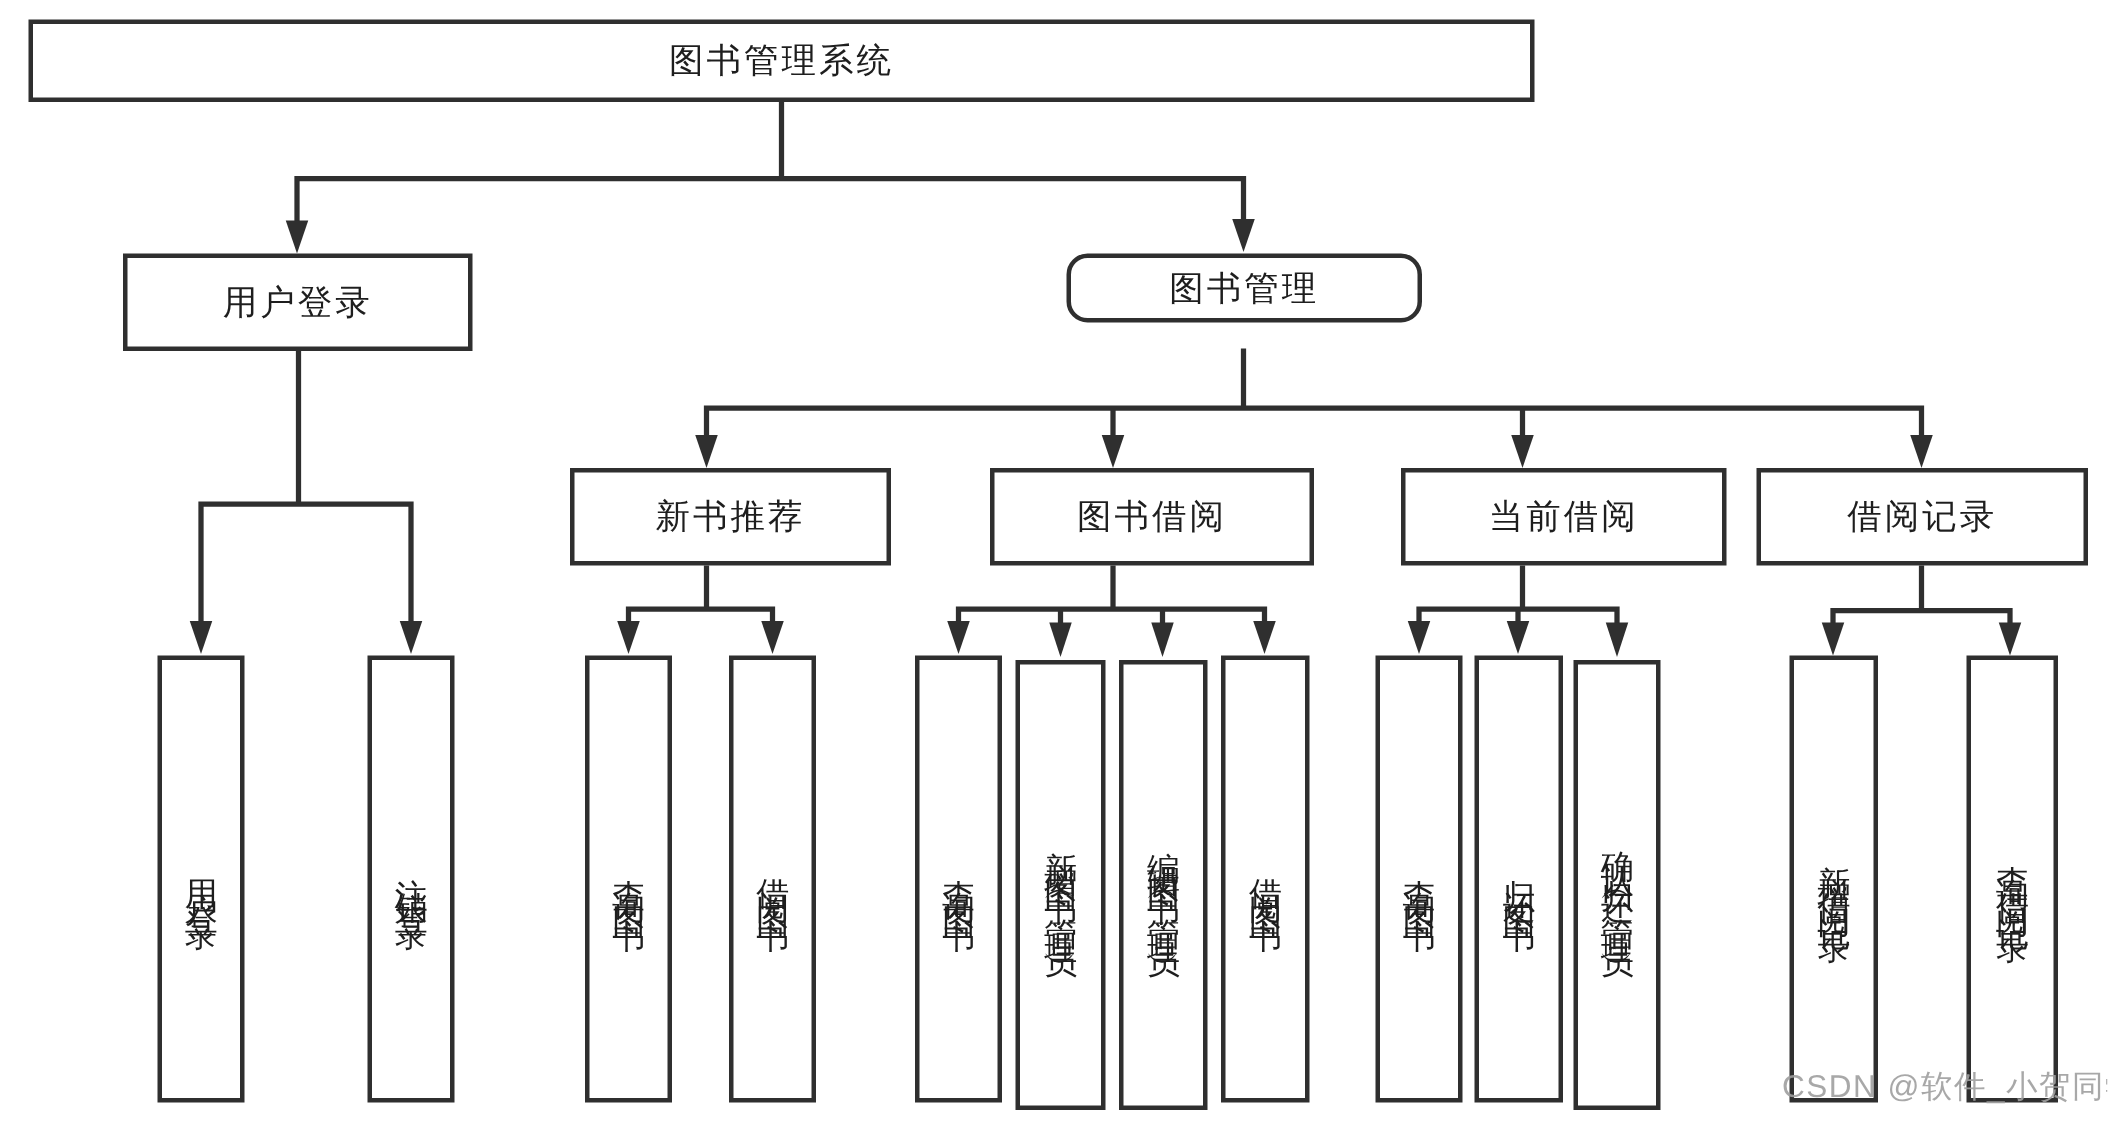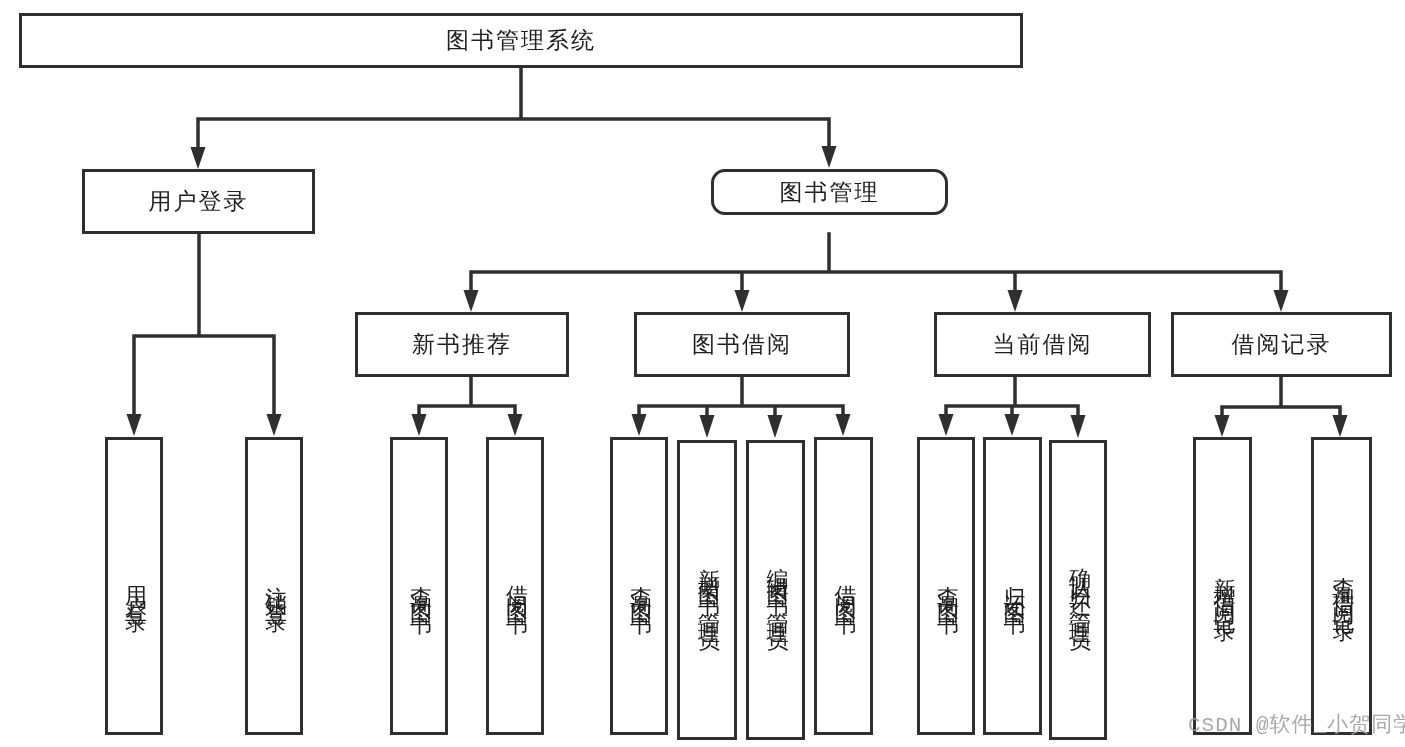--- a/index.html
+++ b/index.html
@@ -5,21 +5,21 @@
   html, body {
     margin: 0;
     padding: 0;
     background: #ffffff;
   }
   .canvas {
     position: relative;
     width: 1405px;
     height: 747px;
     background: #ffffff;
-    font-family: Liberation Mono, monospace;
+    font-family: Liberation Sans, sans-serif;
     overflow: hidden;
     text-align: center;
   }
   .connector-svg {
     position: absolute;
     left: 0;
     top: 0;
     width: 1405px;
     height: 747px;
     z-index: 1;
@@ -114,24 +114,24 @@
     <span>图书管理系统</span>
   </div>
 
   <div class="node h-node" style="left:82px; top:169px; width:233px; height:65px;">
     <span>用户登录</span>
   </div>
   <div class="node h-node" style="left:711px; top:169px; width:237px; height:46px;border-radius:14px;">
     <span>图书管理</span>
   </div>
 
-  <div class="node h-node" style="left:355px; top:312px; width:214px; height:65px;">
+  <div class="node h-node" style="left:380px; top:312px; width:214px; height:65px;">
     <span>新书推荐</span>
   </div>
-  <div class="node h-node" style="left:634px; top:312px; width:216px; height:65px;">
+  <div class="node h-node" style="left:660px; top:312px; width:216px; height:65px;">
     <span>图书借阅</span>
   </div>
   <div class="node h-node" style="left:906px; top:312px; width:217px; height:65px;margin-left:28px;">
     <span>当前借阅</span>
   </div>
   <div class="node h-node" style="left:1171px; top:312px; width:221px; height:65px;">
     <span>借阅记录</span>
   </div>
 
   <div class="node v-node" style="left:105px; top:437px; width:58px; height:298px;">

